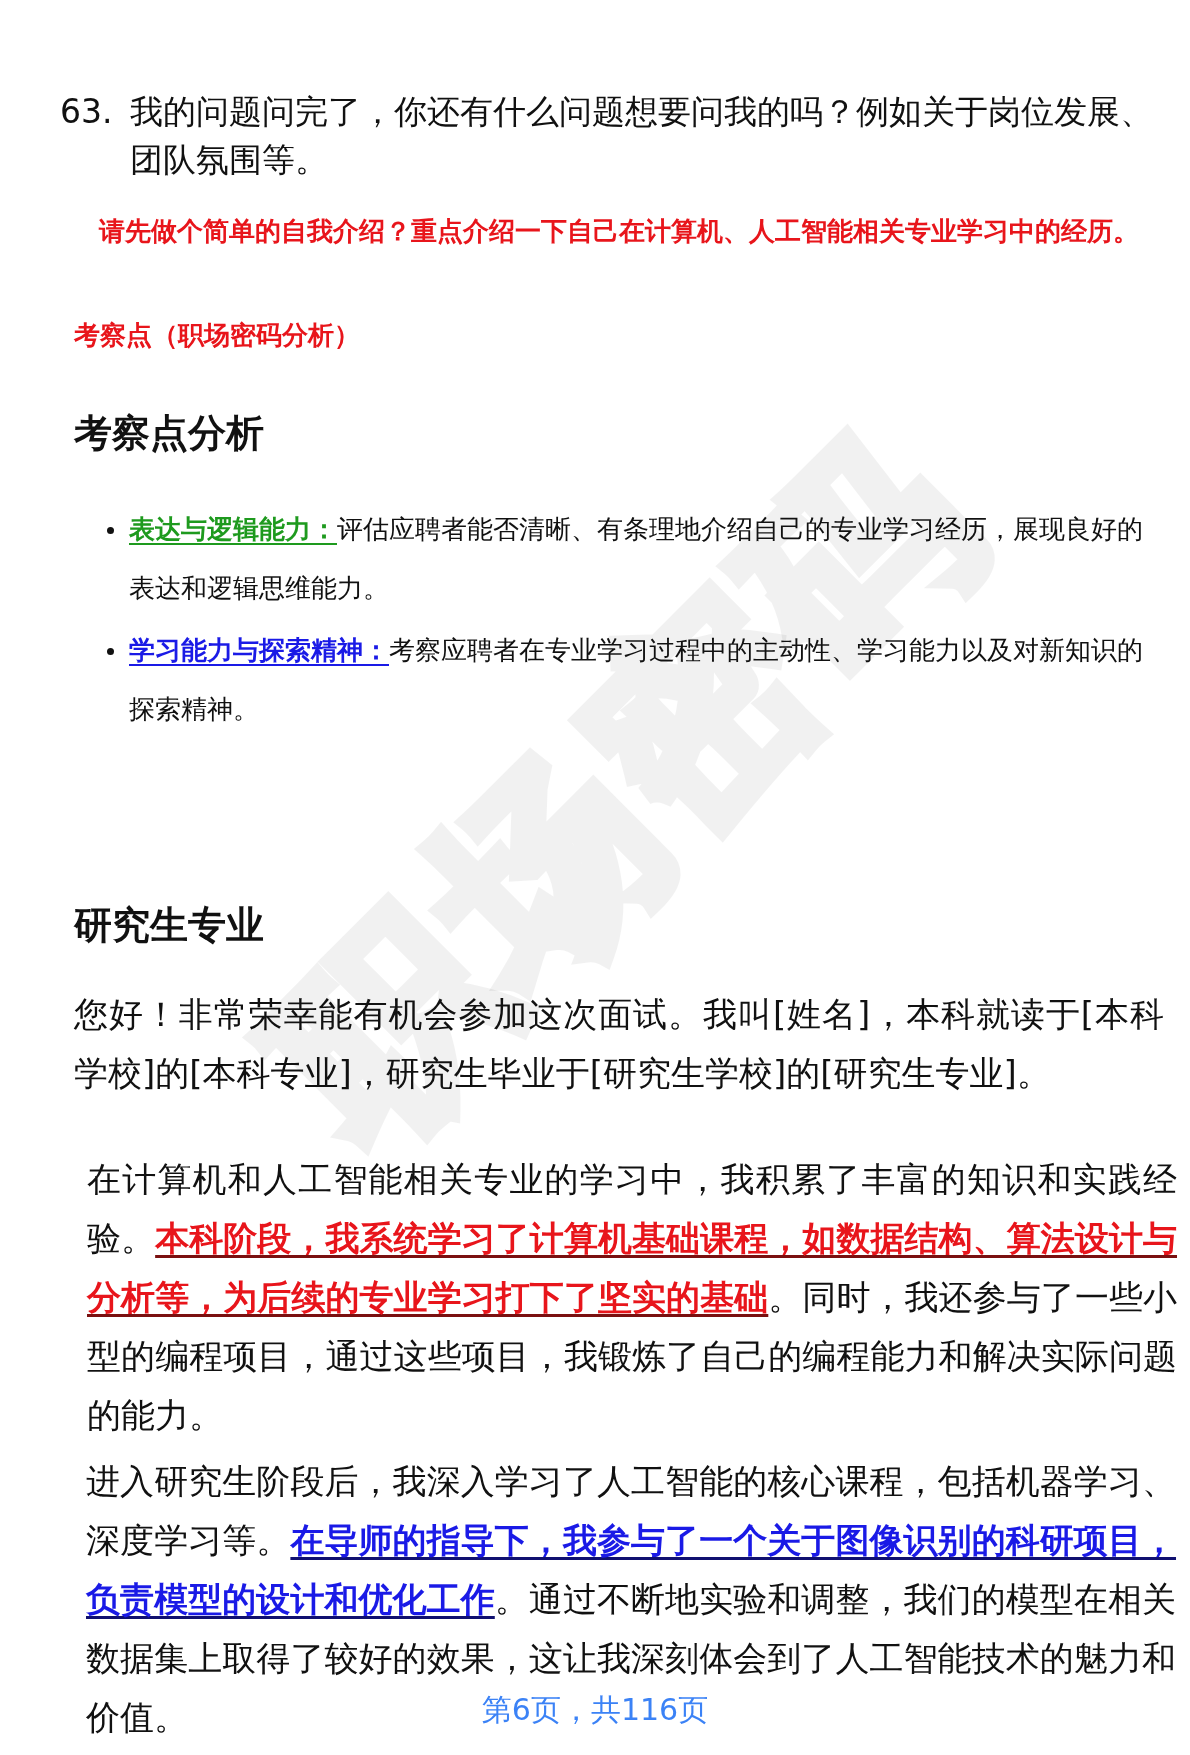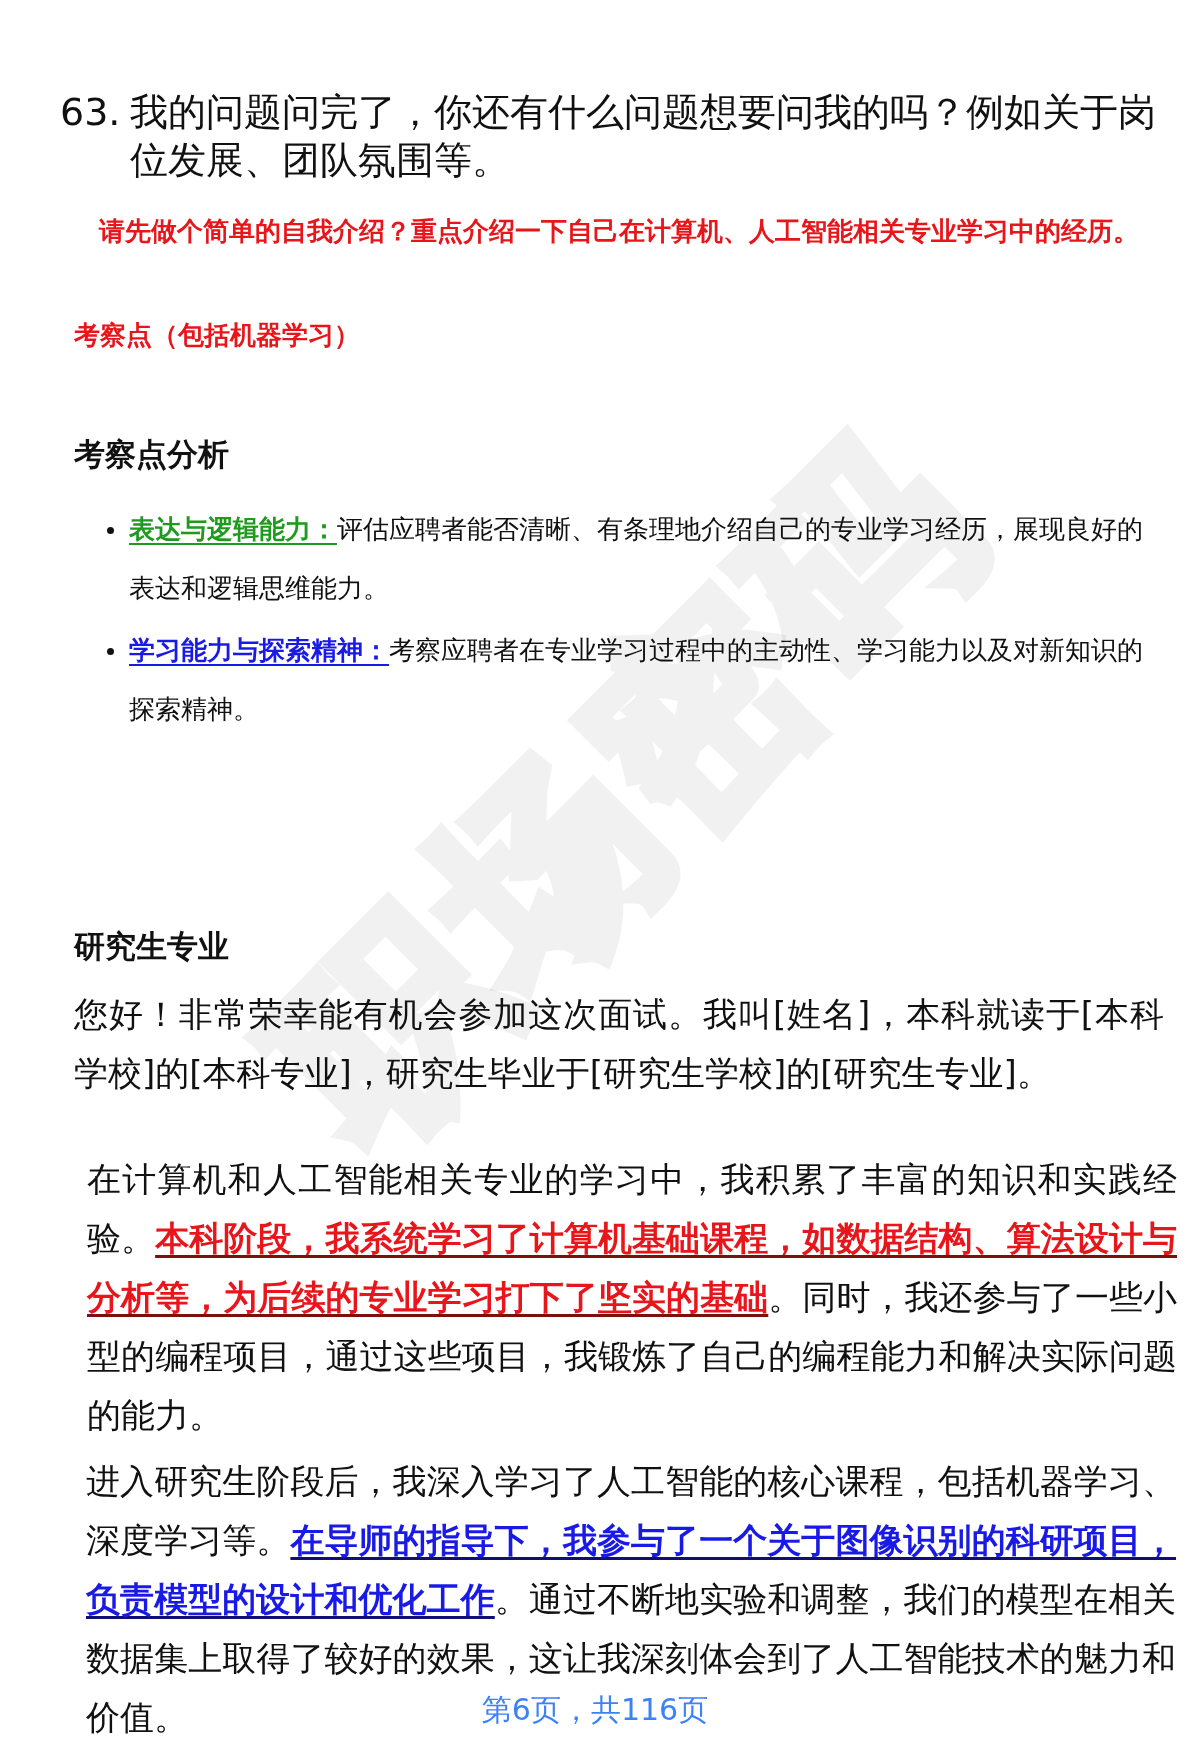--- a/index.html
+++ b/index.html
@@ -34,21 +34,21 @@
     }
     .content {
       position: relative;
       z-index: 1;
     }
     .question {
       position: absolute;
       left: 60px;
       top: 88px;
       width: 1100px;
-      font-size: 38px;
+      font-size: 33px;
       line-height: 48px;
       color: #111;
       display: flex;
     }
     .question .qnum {
       width: 70px;
       flex: none;
     }
     .question .qtext {
       flex: 1;
@@ -68,24 +68,23 @@
       position: absolute;
       left: 74px;
       top: 318px;
       font-size: 26px;
       font-weight: bold;
       color: #e8151b;
     }
     .section-title {
       position: absolute;
       left: 74px;
-      font-size: 31px;
+      font-size: 38px;
       font-weight: bold;
       color: #111;
-      margin-top: 26px;
     }
     .bullets {
       position: absolute;
       left: 105px;
       top: 500px;
       width: 1060px;
       list-style: none;
       margin: 0;
       padding: 0;
     }
@@ -156,21 +155,21 @@
 
 <div class="content">
 
   <div class="question">
     <span class="qnum">63.</span>
     <span class="qtext">我的问题问完了，你还有什么问题想要问我的吗？例如关于岗位发展、团队氛围等。</span>
   </div>
 
   <div class="prompt">请先做个简单的自我介绍？重点介绍一下自己在计算机、人工智能相关专业学习中的经历。</div>
 
-  <div class="subhead-red">考察点（包括机器学习）</div>
+  <div class="subhead-red">考察点（职场密码分析）</div>
 
   <div class="section-title" style="top:408px;">考察点分析</div>
 
   <ul class="bullets">
     <li>
       <span class="kw green">表达与逻辑能力：</span><span>评估应聘者能否清晰、有条理地介绍自己的专业学习经历，展现良好的表达和逻辑思维能力。</span>
     </li>
     <li>
       <span class="kw blue">学习能力与探索精神：</span><span>考察应聘者在专业学习过程中的主动性、学习能力以及对新知识的探索精神。</span>
     </li>

